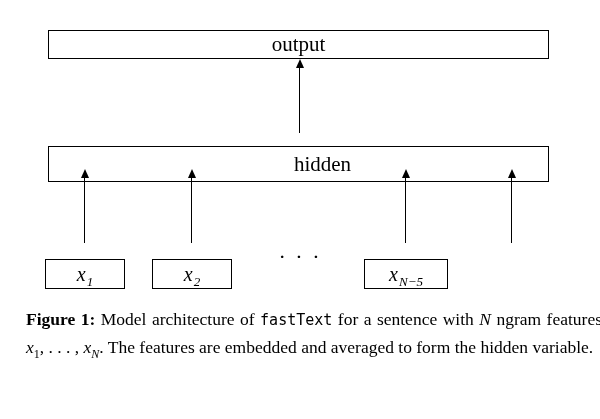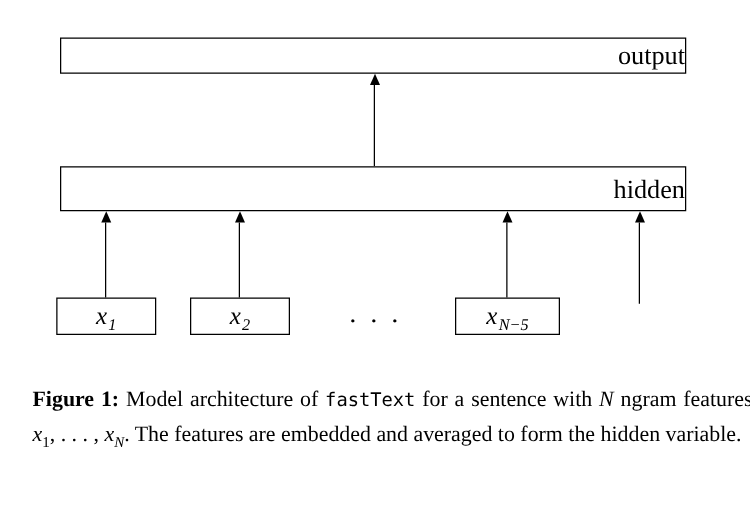--- a/index.html
+++ b/index.html
@@ -15,24 +15,24 @@
   .box {
     position: absolute;
     border: 1px solid #000;
     background: #fff;
     display: flex;
     align-items: center;
     justify-content: center;
     font-size: 21px;
     box-sizing: border-box;
   }
-  .wide-box { left: 48px; width: 501px; justify-content: flex-end; }
+  .wide-box { left: 48px; width: 501px; }
   .output-box { top: 30px; height: 29px; }
-  .hidden-box { top: 133px; height: 36px; padding-left: 48px; }
-  .input-box { top: 238px; height: 30px; font-style: italic; font-size: 20px; text-align: right; }
+  .hidden-box { top: 146px; height: 36px; padding-left: 48px; }
+  .input-box { top: 259px; height: 30px; font-style: italic; font-size: 20px; text-align: right; }
   .input-box sub {
     font-size: 13px;
     font-style: italic;
     line-height: 0;
     margin-left: 1px;
   }
   .arrow {
     position: absolute;
     width: 9px;
     display: flex;

